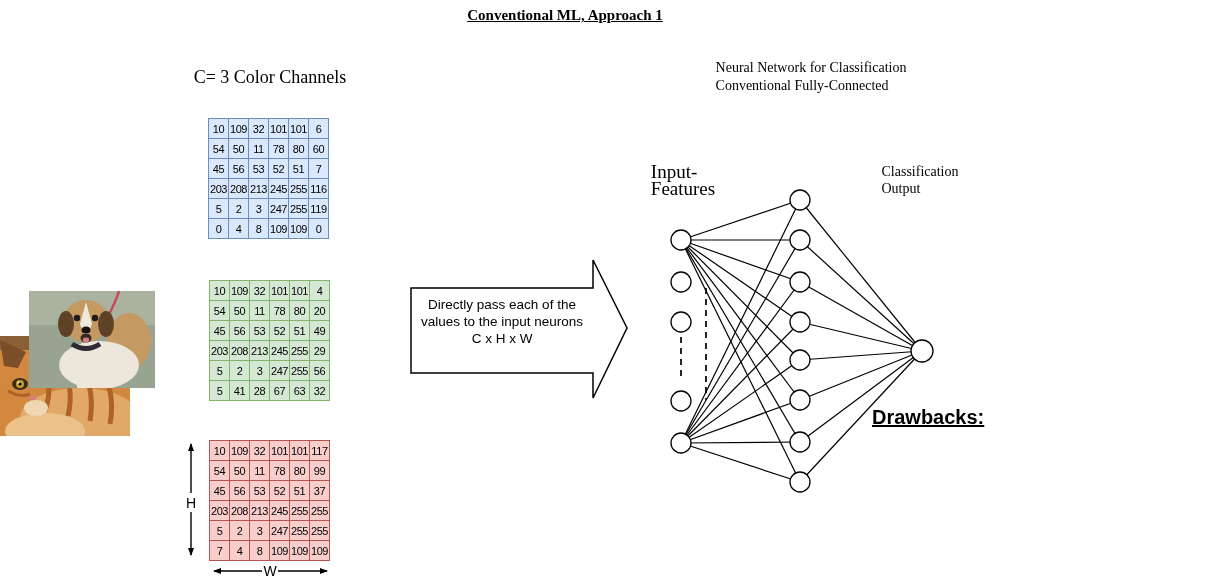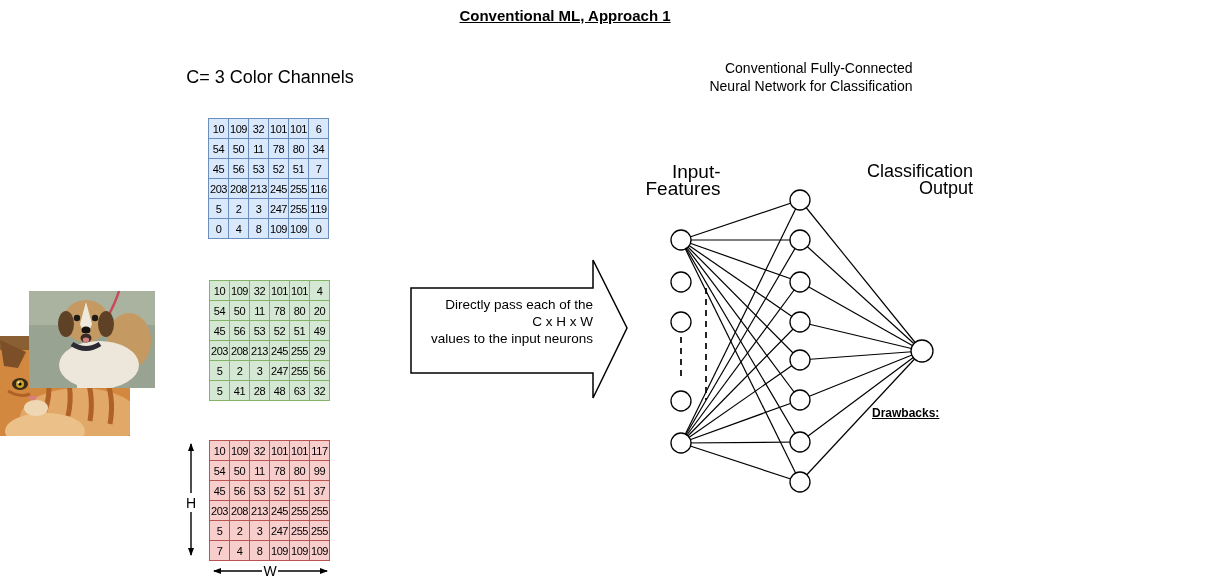--- a/index.html
+++ b/index.html
@@ -1,73 +1,73 @@
 <!DOCTYPE html>
 <html><head>
 <meta charset="utf-8">
 <style>
   * { margin:0; padding:0; box-sizing:border-box; }
   html,body { background:#fff; }
   body { font-family:"Liberation Sans", sans-serif; color:#000; }
   #canvas { position:relative; width:1230px; height:580px; background:#fff; overflow:hidden; }
 
   .abs { position:absolute; }
-  .centered { transform:translateX(-50%); text-align:right; }
+  .centered { transform:translateX(-50%); text-align:left;font-family:Liberation Serif, serif; }
 
   #title { left:565px; top:7px; font-size:15px; font-weight:bold; text-decoration:underline; white-space:nowrap; }
   #channels-label { left:270px; top:67px; font-size:18px; white-space:nowrap; }
   #nn-header { left:811px; top:59px; font-size:14px; line-height:18px; }
   #input-label { left:683px; top:163px; font-size:19px; line-height:17px; }
-  #output-label { left:920px; top:163px; font-size:18px; line-height:17px; }
+  #output-label { left:920px; top:163px; font-size:14px; line-height:17px; }
 
   
   .matrix { position:absolute; display:grid; grid-template-columns:repeat(6,20px); grid-auto-rows:20px;
             border-top:1px solid var(--mstroke); border-left:1px solid var(--mstroke); }
   .matrix .cell { background:var(--mfill); border-right:1px solid var(--mstroke); border-bottom:1px solid var(--mstroke);
                   display:flex; align-items:center; justify-content:center; font-size:11px; letter-spacing:-0.4px; }
   #matrix-blue  { left:208px; top:118px; }
   #matrix-green { left:209px; top:280px; }
   #matrix-red   { left:209px; top:440px; }
 
   
   #big-arrow-svg { left:400px; top:252px; }
-  #arrow-text { left:411px; top:296px; width:182px; text-align:right; font-size:13.5px; line-height:17px; }
+  #arrow-text { left:411px; top:296px; width:182px; text-align:center; font-size:13.5px; line-height:17px; }
 
   
   #network-svg { left:640px; top:185px; }
   .edge { stroke:#000; stroke-width:1.2; }
   .dashed { stroke:#000; stroke-width:1.7; stroke-dasharray:6 5; }
   .node { fill:#fff; stroke:#000; stroke-width:1.3; }
 
   
   #dims-svg { left:160px; top:425px; }
   #dims-svg text { font-size:14px; font-family:"Liberation Sans", sans-serif; }
 
   
-  #drawbacks-title { left:872px; top:406px; font-size:12px; font-weight:bold; text-decoration:underline; }
+  #drawbacks-title { left:872px; top:406px; font-size:20px; font-weight:bold; text-decoration:underline; }
   #drawbacks-list-wrap { left:886px; top:434px; width:302px; }
   #drawbacks-list { list-style:disc; padding-left:18px; font-size:13.5px; line-height:17.5px; }
 
   
   .photo { position:absolute; overflow:hidden; }
   #cat-photo { left:0px; top:336px; width:130px; height:100px; z-index:1; }
   #dog-photo { left:29px; top:291px; width:126px; height:97px; z-index:2; }
 </style>
 </head>
 <body>
 
 <div id="canvas">
 
   <div class="abs centered" id="title">Conventional ML, Approach 1</div>
 
   <div class="abs centered" id="channels-label">C= 3 Color Channels</div>
 
   <div class="abs centered" id="nn-header">
+    <div>Neural Network for Classification</div>
     <div>Conventional Fully-Connected</div>
-    <div>Neural Network for Classification</div>
   </div>
 
   <div class="abs centered" id="input-label">
     <div>Input-</div>
     <div>Features</div>
   </div>
 
   <div class="abs centered" id="output-label">
     <div>Classification</div>
     <div>Output</div>
@@ -78,21 +78,21 @@
       <div class="cell">109</div>
       <div class="cell">32</div>
       <div class="cell">101</div>
       <div class="cell">101</div>
       <div class="cell">6</div>
       <div class="cell">54</div>
       <div class="cell">50</div>
       <div class="cell">11</div>
       <div class="cell">78</div>
       <div class="cell">80</div>
-      <div class="cell">34</div>
+      <div class="cell">60</div>
       <div class="cell">45</div>
       <div class="cell">56</div>
       <div class="cell">53</div>
       <div class="cell">52</div>
       <div class="cell">51</div>
       <div class="cell">7</div>
       <div class="cell">203</div>
       <div class="cell">208</div>
       <div class="cell">213</div>
       <div class="cell">245</div>
@@ -138,21 +138,21 @@
       <div class="cell">29</div>
       <div class="cell">5</div>
       <div class="cell">2</div>
       <div class="cell">3</div>
       <div class="cell">247</div>
       <div class="cell">255</div>
       <div class="cell">56</div>
       <div class="cell">5</div>
       <div class="cell">41</div>
       <div class="cell">28</div>
-      <div class="cell">48</div>
+      <div class="cell">67</div>
       <div class="cell">63</div>
       <div class="cell">32</div>
     </div>
   <div class="matrix" id="matrix-red" style="--mfill: #f8cecc; --mstroke: #b85450;">
       <div class="cell">10</div>
       <div class="cell">109</div>
       <div class="cell">32</div>
       <div class="cell">101</div>
       <div class="cell">101</div>
       <div class="cell">117</div>
@@ -200,22 +200,22 @@
     <line x1="102" y1="146" x2="54" y2="146" stroke="#000" stroke-width="1.4" marker-end="url(#arr)"></line>
     <line x1="118" y1="146" x2="167" y2="146" stroke="#000" stroke-width="1.4" marker-end="url(#arr)"></line>
     <text x="110" y="151" text-anchor="middle">W</text>
   </svg>
 
   <svg class="abs" id="big-arrow-svg" width="230" height="150">
     <polygon points="11,36 193,36 193,8 227,76 193,146 193,121 11,121" fill="#fff" stroke="#000" stroke-width="1.5"></polygon>
   </svg>
   <div class="abs" id="arrow-text">
     <div>Directly pass each of the</div>
+    <div>values to the input neurons</div>
     <div>C x H x W</div>
-    <div>values to the input neurons</div>
   </div>
 
   <svg class="abs" id="network-svg" width="320" height="320">
       <line x1="41" y1="55" x2="160" y2="15" class="edge"></line>
       <line x1="41" y1="55" x2="160" y2="55" class="edge"></line>
       <line x1="41" y1="55" x2="160" y2="97" class="edge"></line>
       <line x1="41" y1="55" x2="160" y2="137" class="edge"></line>
       <line x1="41" y1="55" x2="160" y2="175" class="edge"></line>
       <line x1="41" y1="55" x2="160" y2="215" class="edge"></line>
       <line x1="41" y1="55" x2="160" y2="257" class="edge"></line>

